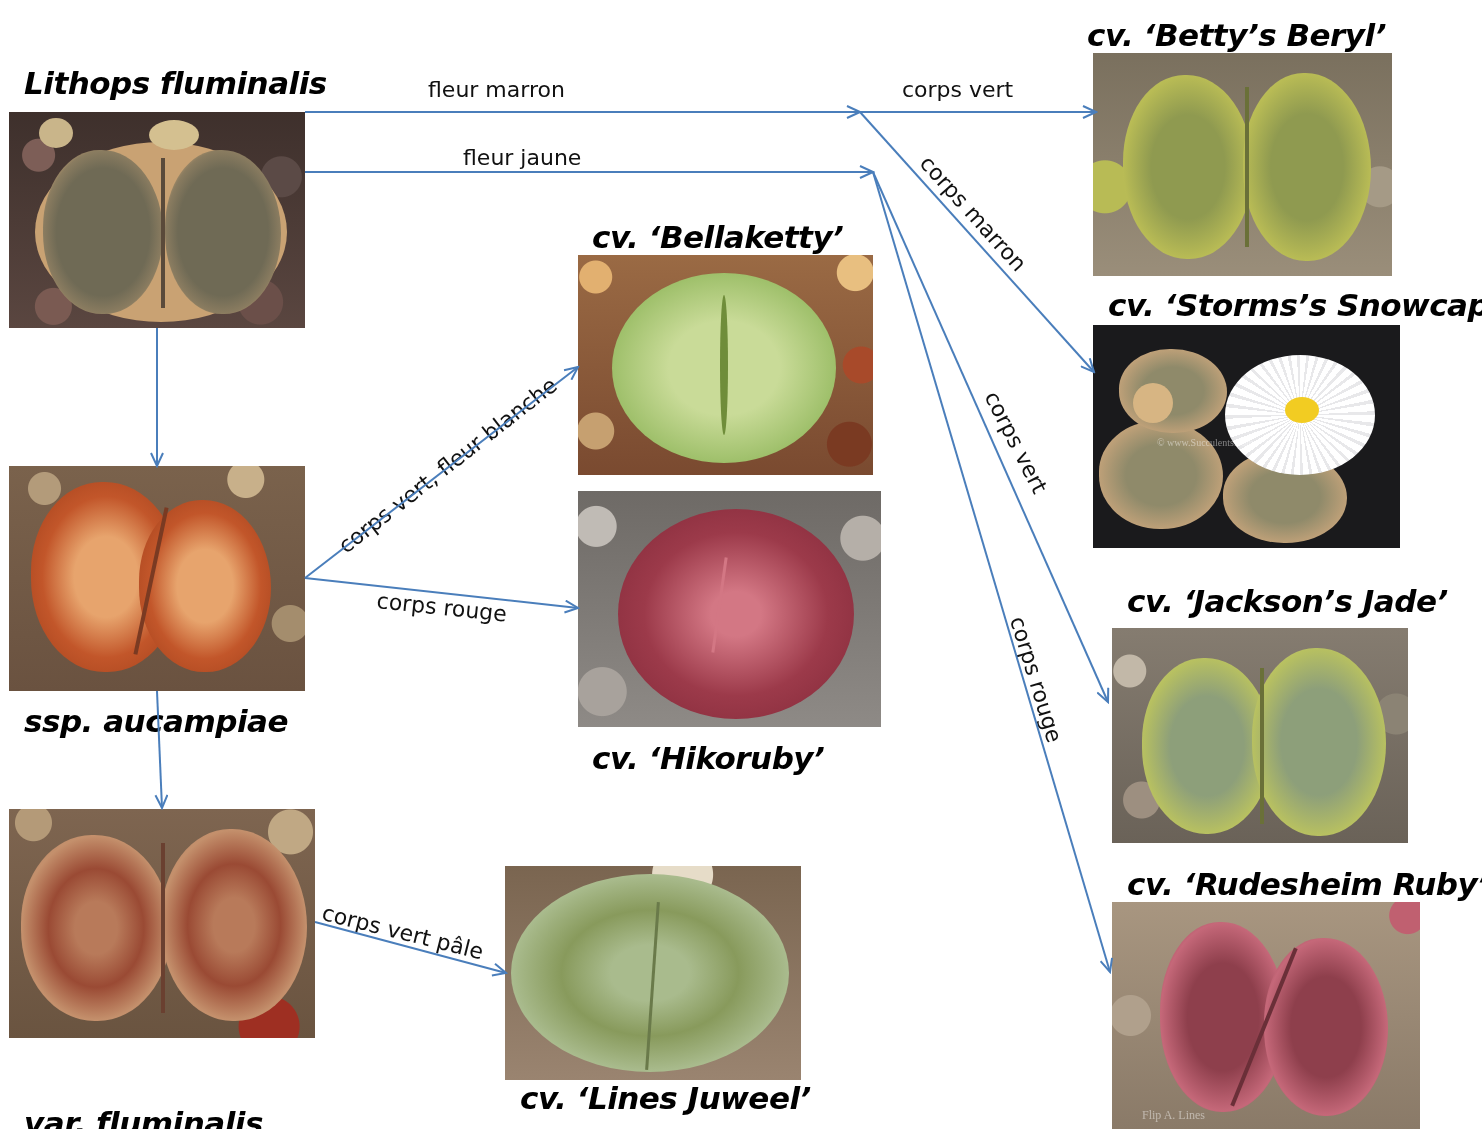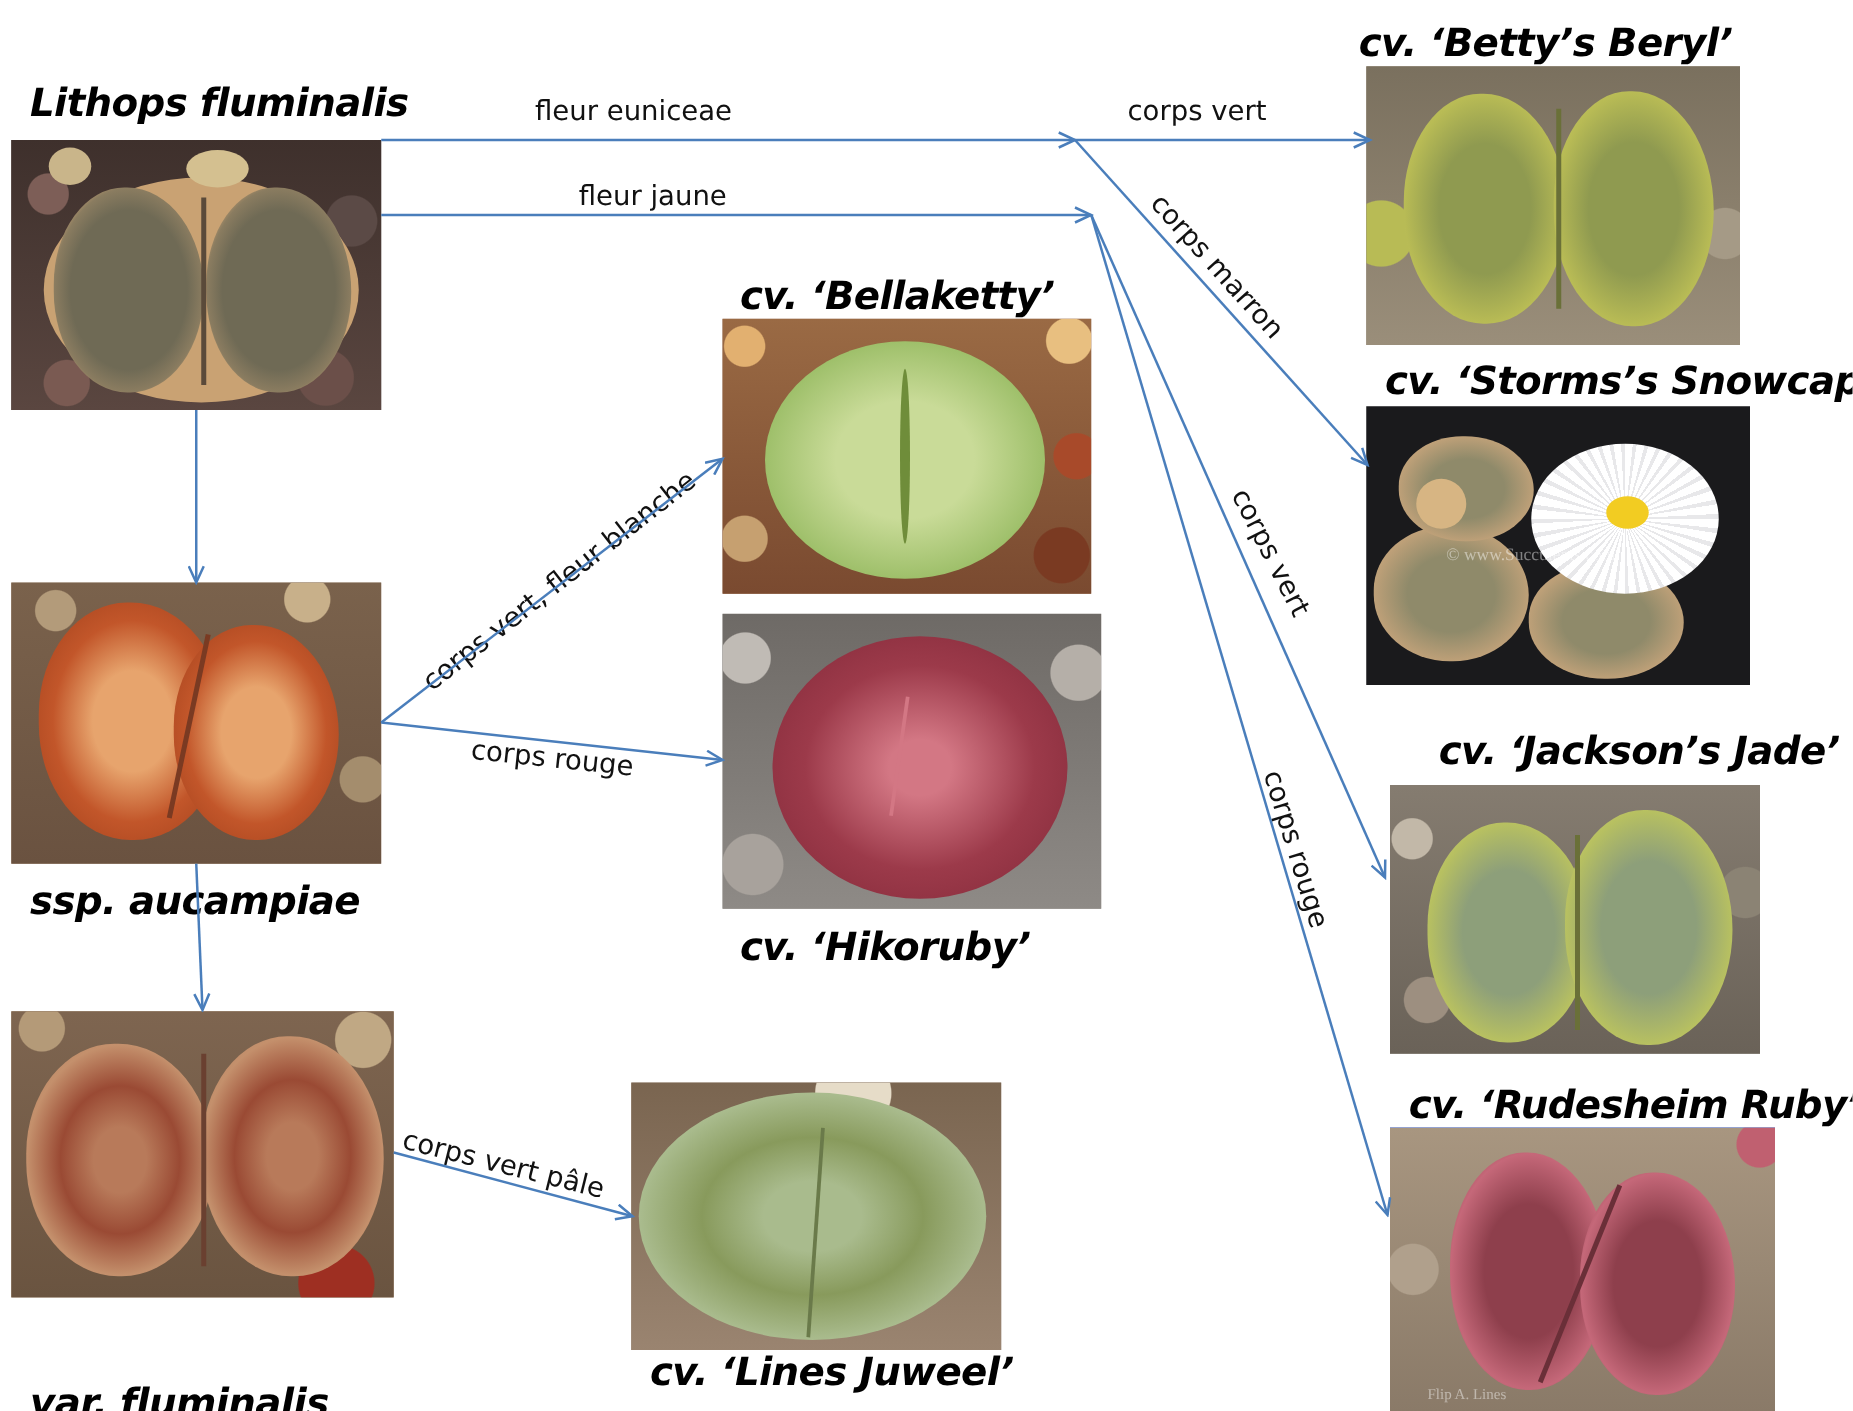--- a/index.html
+++ b/index.html
@@ -6,34 +6,34 @@
   body{width:1482px;height:1129px;position:relative;overflow:hidden;font-family:"Liberation Sans","DejaVu Sans",sans-serif;}
   .title{position:absolute;font-weight:bold;font-style:italic;color:#000;font-size:31px;line-height:1;white-space:nowrap;font-family:"DejaVu Sans","Liberation Sans",sans-serif;letter-spacing:-0.5px;}
   .photo{position:absolute;overflow:hidden;}
   .edge-label{position:absolute;font-size:22px;color:#111;white-space:nowrap;line-height:1;font-family:"DejaVu Sans","Liberation Sans",sans-serif;transform-origin:0 0;}
   svg.arrows{position:absolute;left:0;top:0;width:1482px;height:1129px;pointer-events:none;z-index:5;}
   .gravel{position:absolute;inset:0;}
   .plant{position:absolute;border-radius:50%;}
   .lobe{position:absolute;border-radius:48% 52% 50% 50%;}
   .fissure{position:absolute;}
   .flower{position:absolute;border-radius:50%;}
-  .watermark{position:absolute;font-size:14px;color:rgba(255,255,255,0.45);font-family:"Liberation Serif",serif;}
+  .watermark{position:absolute;font-size:10px;color:rgba(255,255,255,0.45);font-family:"Liberation Serif",serif;}
 </style>
 </head>
 <body>
 
 <div class="title" style="left:24px;top:68px;">Lithops fluminalis</div>
 <div class="title" style="left:24px;top:706px;">ssp. aucampiae</div>
 <div class="title" style="left:24px;top:1108px;font-style:italic;">var. fluminalis</div>
 <div class="title" style="left:592px;top:222px;">cv. ‘Bellaketty’</div>
 <div class="title" style="left:592px;top:743px;">cv. ‘Hikoruby’</div>
 <div class="title" style="left:520px;top:1083px;">cv. ‘Lines Juweel’</div>
 <div class="title" style="left:1087px;top:20px;font-style:italic;">cv. ‘Betty’s Beryl’</div>
 <div class="title" style="left:1108px;top:290px;">cv. ‘Storms’s Snowcap’</div>
-<div class="title" style="left:1127px;top:586px;margin-left:24px;">cv. ‘Jackson’s Jade’</div>
+<div class="title" style="left:1127px;top:586px;">cv. ‘Jackson’s Jade’</div>
 <div class="title" style="left:1127px;top:869px;">cv. ‘Rudesheim Ruby’</div>
 
 <div class="photo" style="left:9px;top:112px;width:296px;height:216px;background:#4a3a34;">
   <div class="gravel" style="background:radial-gradient(circle at 15% 90%,#7a5a52 0 18px,transparent 19px),radial-gradient(circle at 85% 88%,#6b4f49 0 22px,transparent 23px),radial-gradient(circle at 92% 30%,#5b4a46 0 20px,transparent 21px),radial-gradient(circle at 10% 20%,#7d5e57 0 16px,transparent 17px),linear-gradient(#3e302c,#5a4640);"></div>
   <div class="plant" style="left:26px;top:30px;width:252px;height:180px;background:#c9a273;"></div>
   <div class="lobe" style="left:34px;top:38px;width:120px;height:164px;background:radial-gradient(ellipse at 50% 50%,#6f6a55 0 55%,#8a7c60 70%,#c9a273 80%);"></div>
   <div class="lobe" style="left:156px;top:38px;width:116px;height:164px;background:radial-gradient(ellipse at 50% 50%,#6f6a55 0 55%,#8a7c60 70%,#c9a273 80%);"></div>
   <div class="fissure" style="left:152px;top:46px;width:4px;height:150px;background:#5a4a3a;"></div>
   <div style="position:absolute;left:30px;top:6px;width:34px;height:30px;border-radius:50%;background:#c9b58a;"></div>
   <div style="position:absolute;left:140px;top:8px;width:50px;height:30px;border-radius:50%;background:#d4c090;"></div>
@@ -117,21 +117,21 @@
     <line x1="873" y1="172" x2="1108" y2="702" marker-end="url(#ah)"></line>
     <line x1="873" y1="172" x2="1110" y2="972" marker-end="url(#ah)"></line>
     <line x1="157" y1="328" x2="157" y2="466" marker-end="url(#ah)"></line>
     <line x1="157" y1="691" x2="162" y2="808" marker-end="url(#ah)"></line>
     <line x1="305" y1="578" x2="578" y2="367" marker-end="url(#ah)"></line>
     <line x1="305" y1="578" x2="578" y2="608" marker-end="url(#ah)"></line>
     <line x1="315" y1="922" x2="506" y2="973" marker-end="url(#ah)"></line>
   </g>
 </svg>
 
-<div class="edge-label" style="left:428px;top:79px;">fleur euniceae</div>
+<div class="edge-label" style="left:428px;top:79px;">fleur marron</div>
 <div class="edge-label" style="left:428px;top:147px;margin-left:35px;">fleur jaune</div>
 <div class="edge-label" style="left:902px;top:79px;">corps vert</div>
 <div class="edge-label" style="left:932px;top:152px;transform:rotate(48deg);">corps marron</div>
 <div class="edge-label" style="left:1000px;top:388px;transform:rotate(63deg);">corps vert</div>
 <div class="edge-label" style="left:1027px;top:614px;transform:rotate(73deg);">corps rouge</div>
 <div class="edge-label" style="left:335px;top:540px;transform:rotate(-38deg);">corps vert, fleur blanche</div>
 <div class="edge-label" style="left:378px;top:590px;transform:rotate(6deg);">corps rouge</div>
 <div class="edge-label" style="left:325px;top:902px;transform:rotate(14deg);">corps vert pâle</div>
 
 </body></html>

